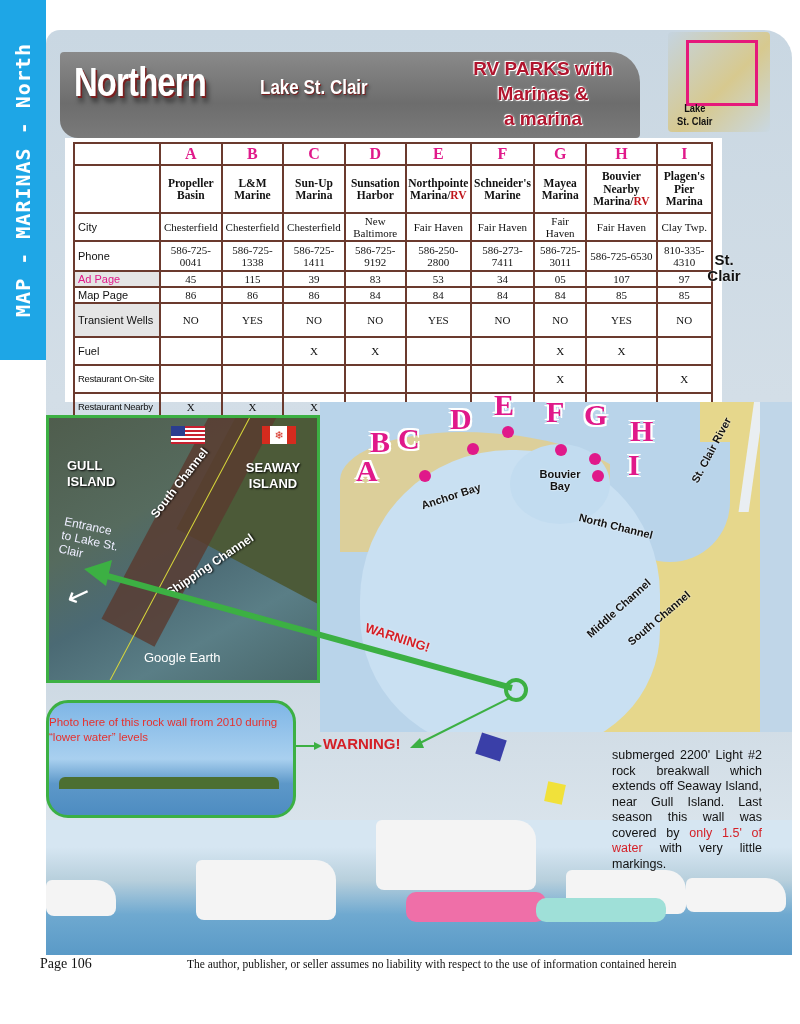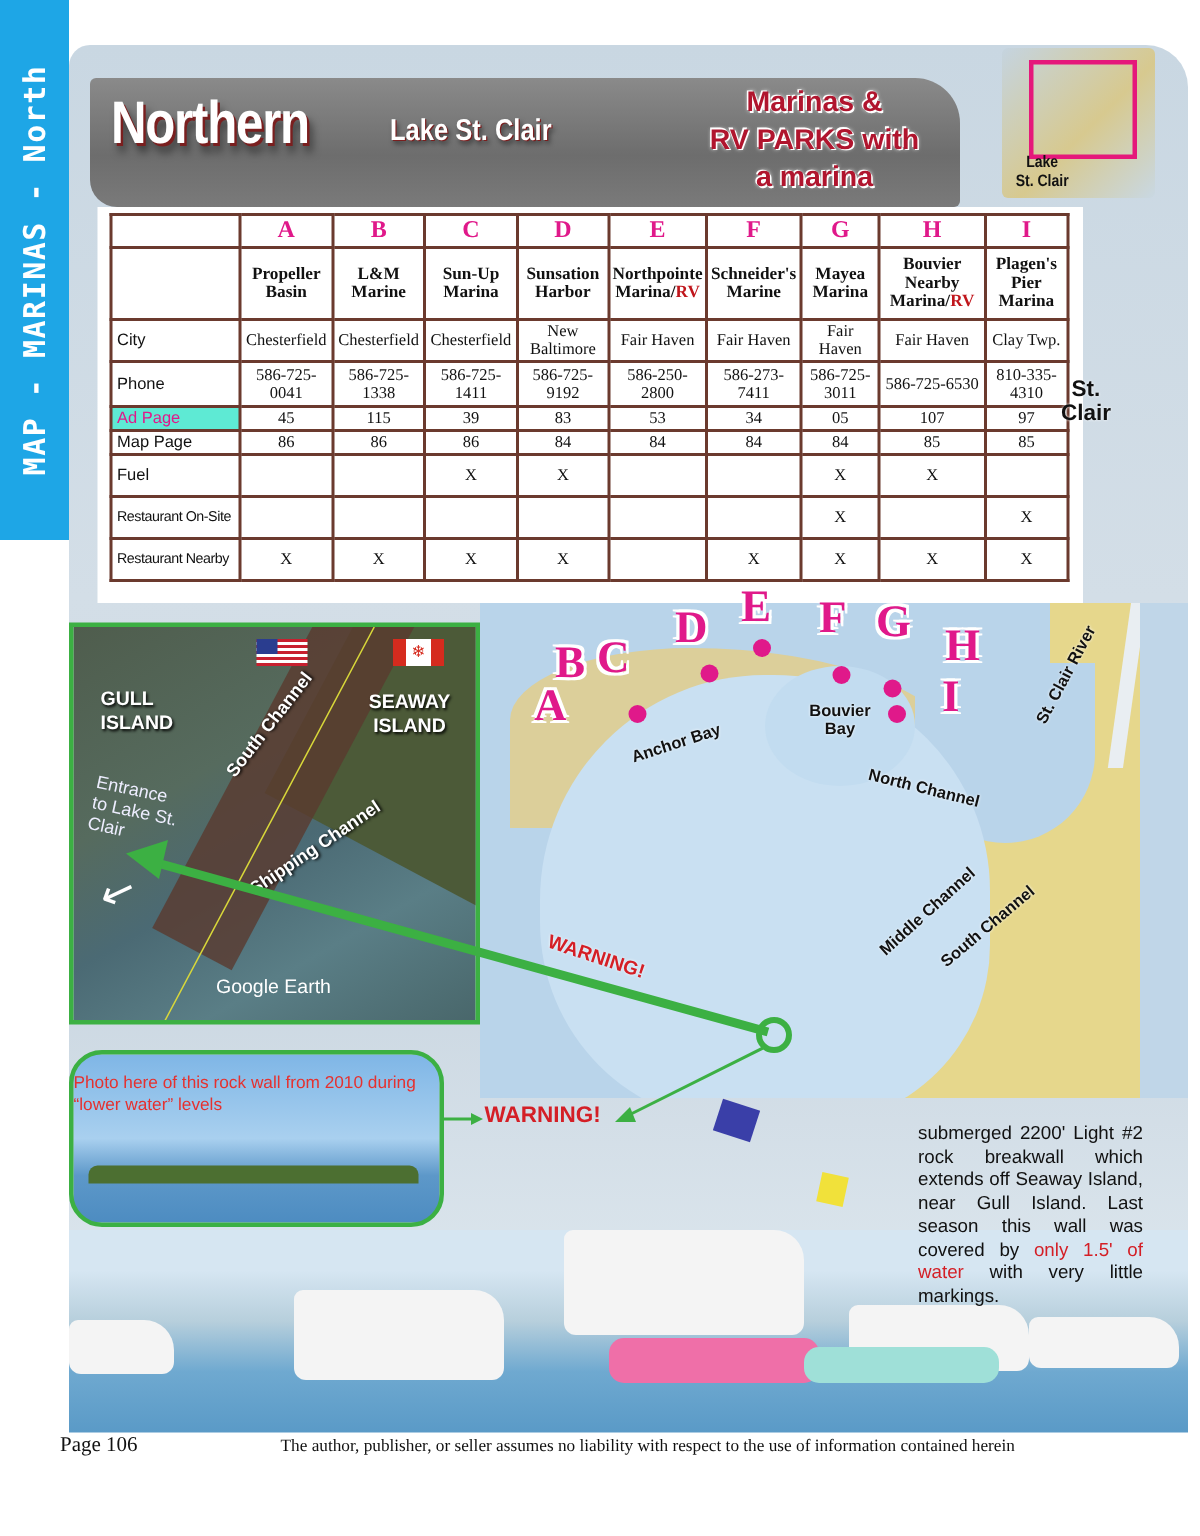--- a/index.html
+++ b/index.html
@@ -34,21 +34,21 @@
 
   
   .tbl-wrap { position: absolute; left: 65px; top: 138px; width: 657px; height: 264px; background: #fff; padding: 4px 0 0 8px; }
   table { border-collapse: collapse; width: 640px; font-family: "Liberation Serif", serif; }
   td, th { border: 2px solid #6b3a2e; text-align: center; font-size: 11px; color: #111; padding: 0 1px; line-height: 12px; }
   th.letter { color: #e0198a; font-size: 16px; font-weight: bold; height: 22px; }
   td.name { font-weight: bold; font-size: 11.5px; height: 48px; line-height: 12.5px; }
   td.name .rv { color: #c0161c; }
   td.lab { text-align: left; font-family: "Liberation Sans", sans-serif; font-size: 11px; padding-left: 3px; width: 86px; }
   td.lab.sm { font-size: 9.5px; letter-spacing: -0.3px; }
-  td.lab.hl { background: #5eead4; }
+  td.lab.hl { background: #e5e5e5; }
   td.lab.ad { color: #e0198a; }
   tr.r-city td { height: 28px; }
   tr.r-phone td { height: 30px; }
   tr.r-ad td, tr.r-map td { height: 16px; }
   tr.r-trans td { height: 34px; }
   tr.r-fuel td, tr.r-ros td, tr.r-rn td { height: 28px; }
 
   
   .map { position: absolute; left: 320px; top: 402px; width: 472px; height: 330px; background: #b9d4ea; overflow: hidden; }
   .map .land1 { position: absolute; left: 20px; top: 30px; width: 300px; height: 120px; background: #dccf9a; border-radius: 40% 60% 0 0; }
@@ -114,22 +114,22 @@
 <div class="side-tab">
   <span>MAP - MARINAS - North</span>
 </div>
 
 <div class="paper"></div>
 
 <div class="banner">
   <span class="t-big">Northern</span>
   <span class="t-small">Lake St. Clair</span>
   <div class="t-right">
+    <div>RV PARKS with</div>
     <div>Marinas &amp;</div>
-    <div>RV PARKS with</div>
     <div>a marina</div>
   </div>
 </div>
 
 <div class="inset">
   <div class="frame"></div>
   <div class="lbl">
     <div>Lake</div>
     <div>St. Clair</div>
   </div>
@@ -229,20 +229,32 @@
       <td class="lab">Map Page</td>
       <td>86</td>
       <td>86</td>
       <td>86</td>
       <td>84</td>
       <td>84</td>
       <td>84</td>
       <td>84</td>
       <td>85</td>
       <td>85</td>
+    </tr>
+    <tr class="r-trans">
+      <td class="lab hl">Transient Wells</td>
+      <td>NO</td>
+      <td>YES</td>
+      <td>NO</td>
+      <td>NO</td>
+      <td>YES</td>
+      <td>NO</td>
+      <td>NO</td>
+      <td>YES</td>
+      <td>NO</td>
     </tr>
     <tr class="r-fuel">
       <td class="lab">Fuel</td>
       <td></td>
       <td></td>
       <td>X</td>
       <td>X</td>
       <td></td>
       <td></td>
       <td>X</td>

